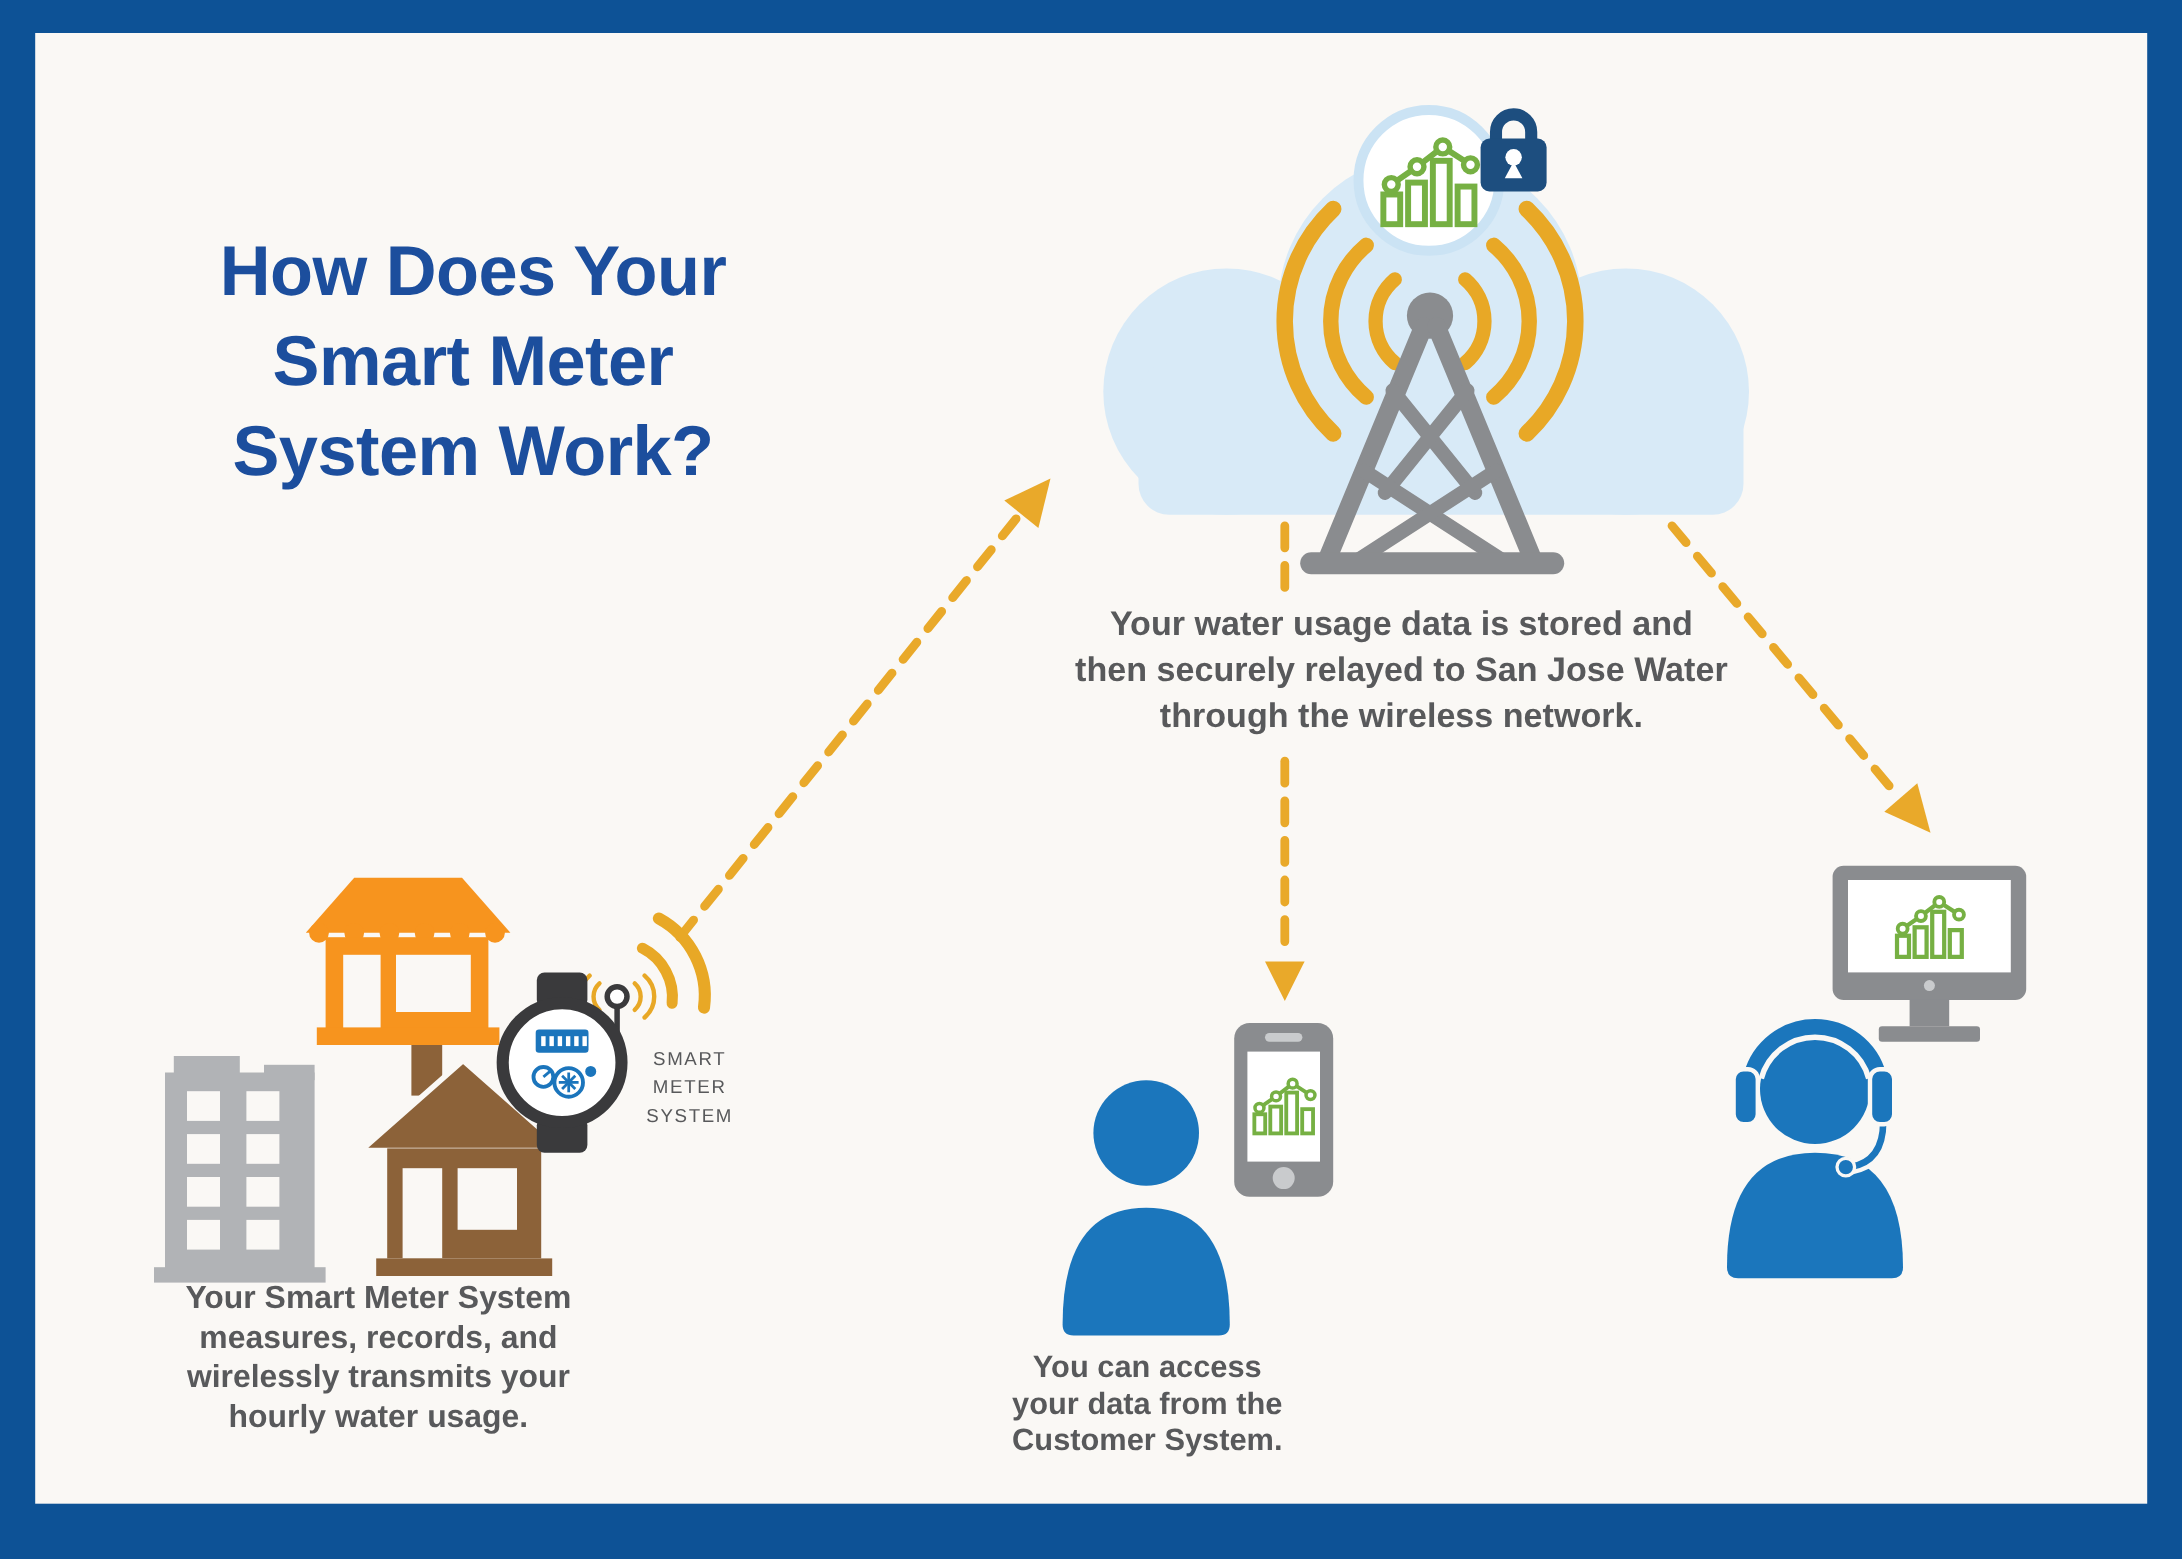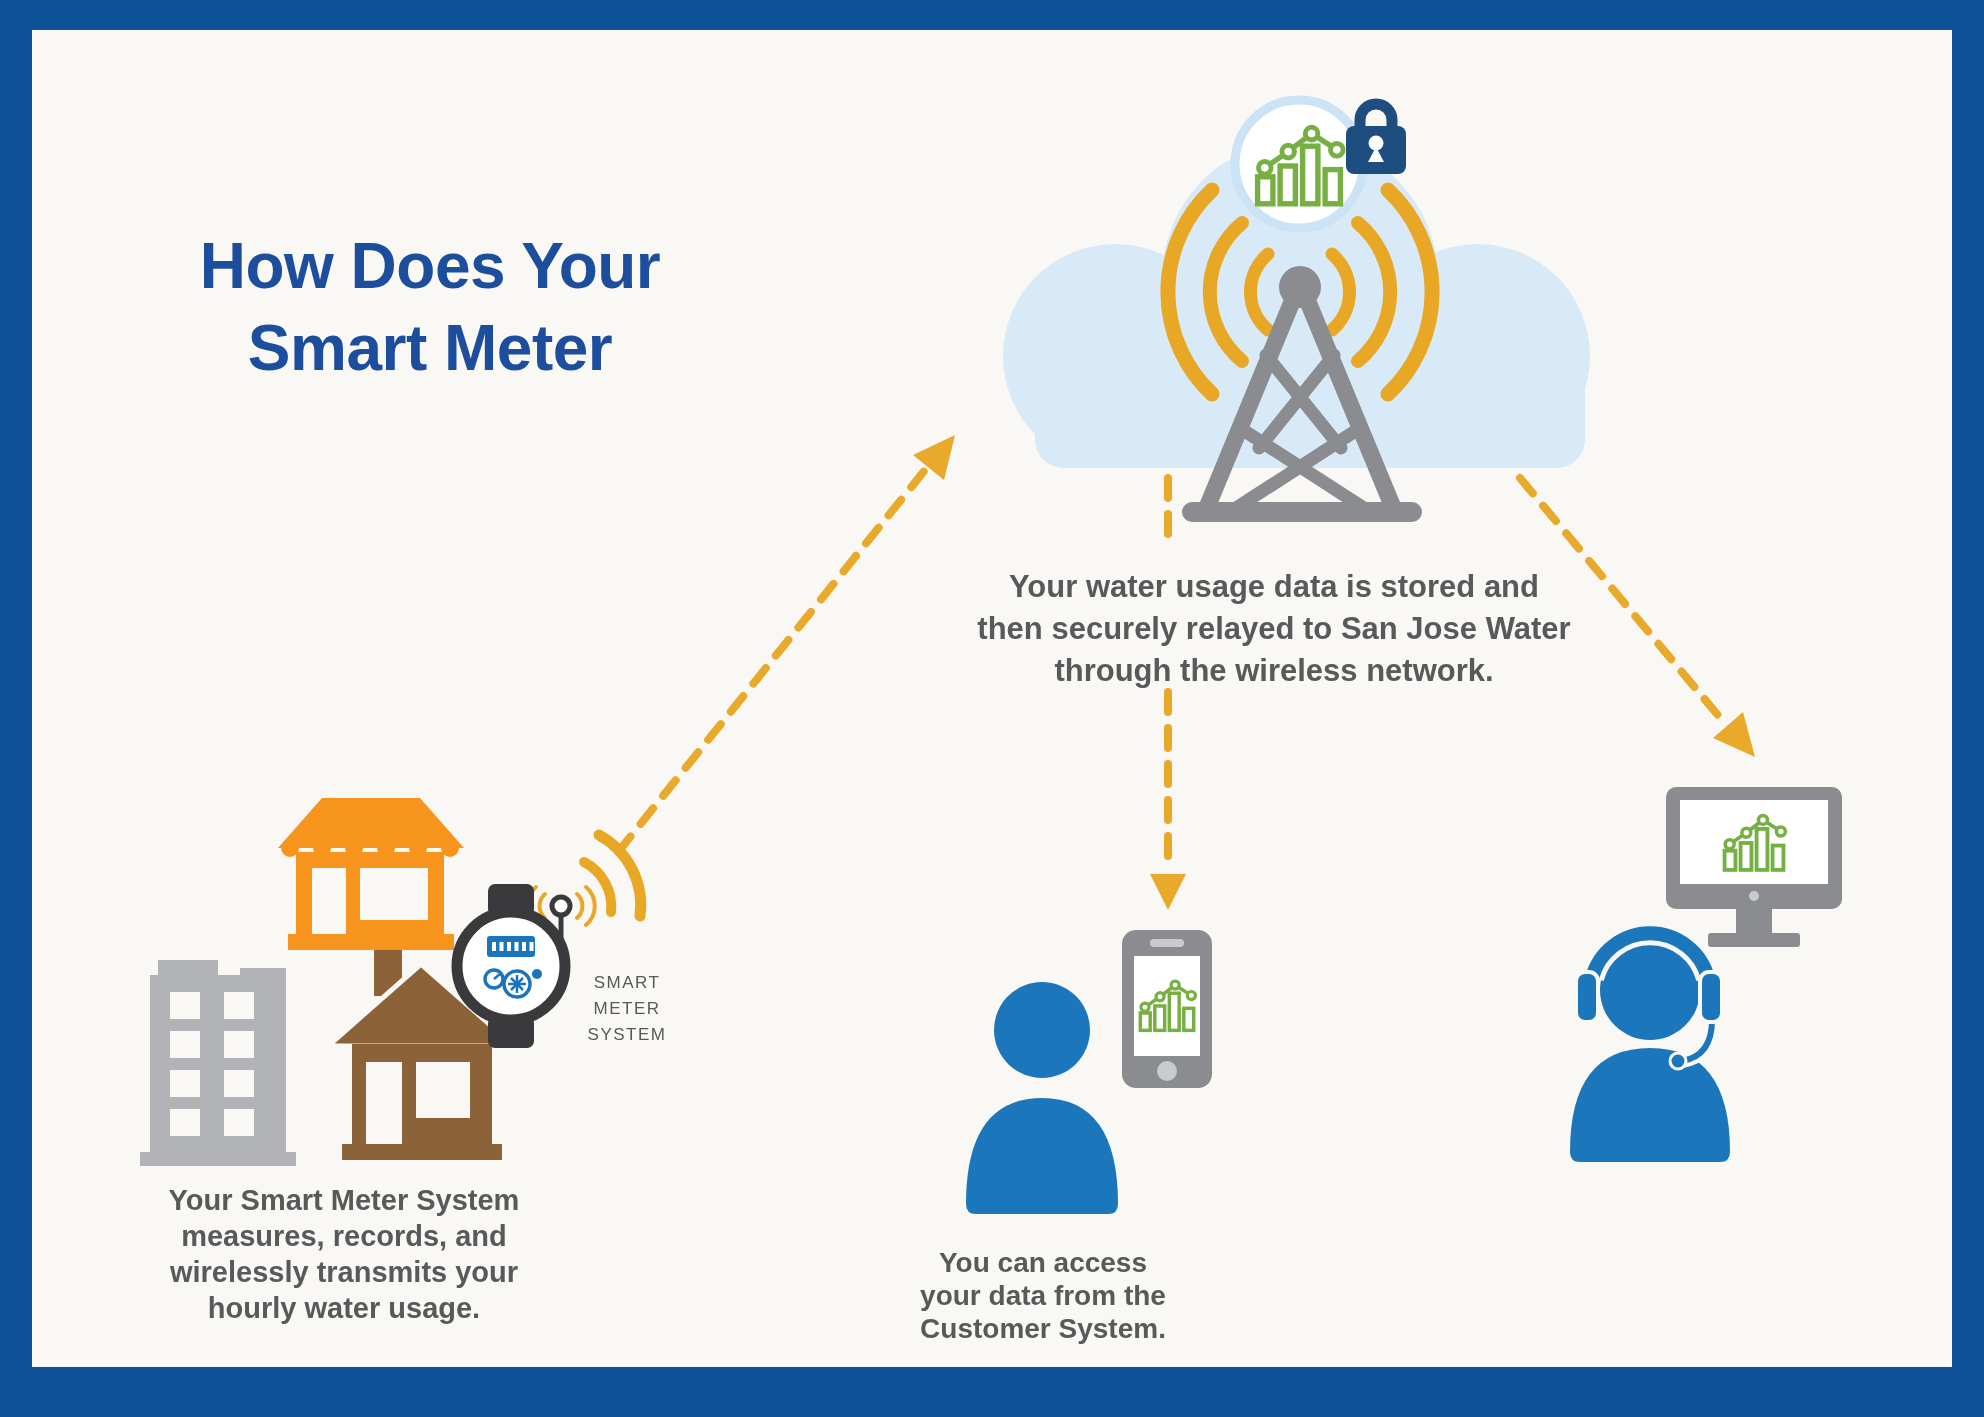--- a/index.html
+++ b/index.html
@@ -1,20 +1,20 @@
 <!DOCTYPE html>
 <html><head>
 <meta charset="utf-8">
 <style>
   html,body{margin:0;padding:0;background:#0D5296;}
   .stage{position:relative;width:1984px;height:1417px;background:#0D5296;overflow:hidden;
          font-family:"Liberation Sans", sans-serif;}
   .panel{position:absolute;top:30px;left:32px;right:32px;bottom:50px;background:#FAF8F5;}
   svg.art{position:absolute;top:0;left:0;width:1984px;height:1417px;z-index:1;}
-  .txt{position:absolute;z-index:2;text-align:center;font-weight:bold;color:#58595B;margin-top:20px;}
+  .txt{position:absolute;z-index:2;text-align:center;font-weight:bold;color:#58595B;}
   .txt span{display:block;}
   .title{left:160px;top:205px;width:540px;font-size:64px;line-height:82px;color:#1C4E9D;
          letter-spacing:-0.5px;}
   .cap-cloud{left:894px;top:546px;width:760px;font-size:31px;line-height:42px;}
   .cap-meter{left:114px;top:1162px;width:460px;font-size:29px;line-height:36px;}
   .cap-portal{left:813px;top:1226px;width:460px;font-size:28px;line-height:33px;}
   .cap-staff{left:1410px;top:1182px;width:460px;font-size:28px;line-height:37px;}
   .meter-label{left:552px;top:950px;width:150px;text-align:center;font-size:17px;line-height:26px;
                letter-spacing:1.5px;font-weight:normal;color:#58595B;}
   
@@ -213,20 +213,21 @@
       <path d="M 1712,1020 Q 1712,1056 1682,1061" fill="none" stroke="#1B76BC" stroke-width="6"></path>
       <circle cx="1678" cy="1061" r="8" fill="#1B76BC" stroke="#FAF8F5" stroke-width="3"></circle>
       <rect x="1576" y="972" width="22" height="50" rx="9" fill="#1B76BC" stroke="#FAF8F5" stroke-width="4"></rect>
       <rect x="1700" y="972" width="22" height="50" rx="9" fill="#1B76BC" stroke="#FAF8F5" stroke-width="4"></rect>
     </g>
   </svg>
 
   <div class="txt title">
     <span>How Does Your</span>
     <span>Smart Meter</span>
+    <span>System Work?</span>
   </div>
 
   <div class="txt meter-label">
     <span>SMART</span>
     <span>METER</span>
     <span>SYSTEM</span>
   </div>
 
   <div class="txt cap-cloud">
     <span>Your water usage data is stored and</span>

